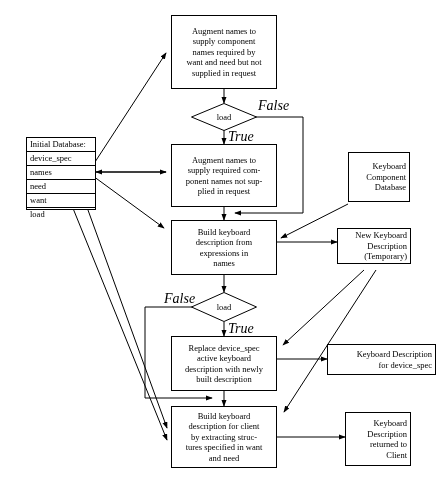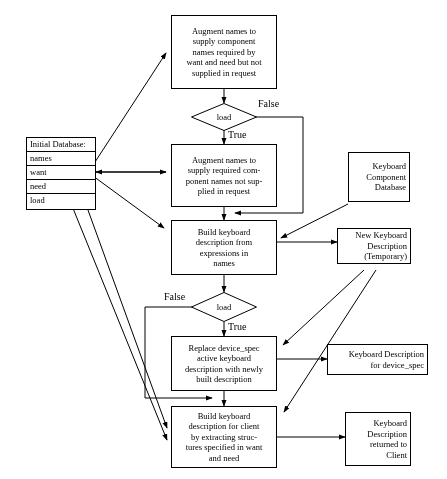--- a/index.html
+++ b/index.html
@@ -53,24 +53,25 @@
     width: 100%;
     height: 100%;
     display: flex;
     align-items: center;
     justify-content: center;
     font-size: 8.5px;
     color: #000000;
   }
   .edge-label {
     position: absolute;
-    font-size: 10px;
+    font-size: 14px;
     color: #000000;
     background: transparent;
     white-space: nowrap;
+    font-style: italic;
   }
   .reqtable {
     position: absolute;
     border: 1px solid #000000;
     background: #ffffff;
     box-sizing: border-box;
     font-size: 8.5px;
     color: #000000;
   }
   .reqtable .rrow {
@@ -201,33 +202,34 @@
 Component
 Database</span>
   </div>
 
   <div class="node left" style="left:337px; top:228px; width:74px; height:36px;">
     <span class="txt">New Keyboard
 Description
 (Temporary)</span>
   </div>
 
-  <div class="node left" style="left:327px; top:344px; width:101px; height:31px;">
+  <div class="node left" style="left:327px; top:344px; width:109px; height:31px;">
     <span class="txt">Keyboard Description
 for device_spec</span>
   </div>
 
   <div class="node left" style="left:345px; top:412px; width:66px; height:54px;">
     <span class="txt">Keyboard
 Description
 returned to
 Client</span>
   </div>
 
   <div class="reqtable" style="left:26px; top:137px; width:70px; height:73px;">
     <div class="rrow">Initial Database:</div>
+    <div class="rrow">device_spec</div>
     <div class="rrow">names</div>
+    <div class="rrow">need</div>
     <div class="rrow">want</div>
-    <div class="rrow">need</div>
     <div class="rrow">load</div>
   </div>
 
 </div>
 
 </body></html>

